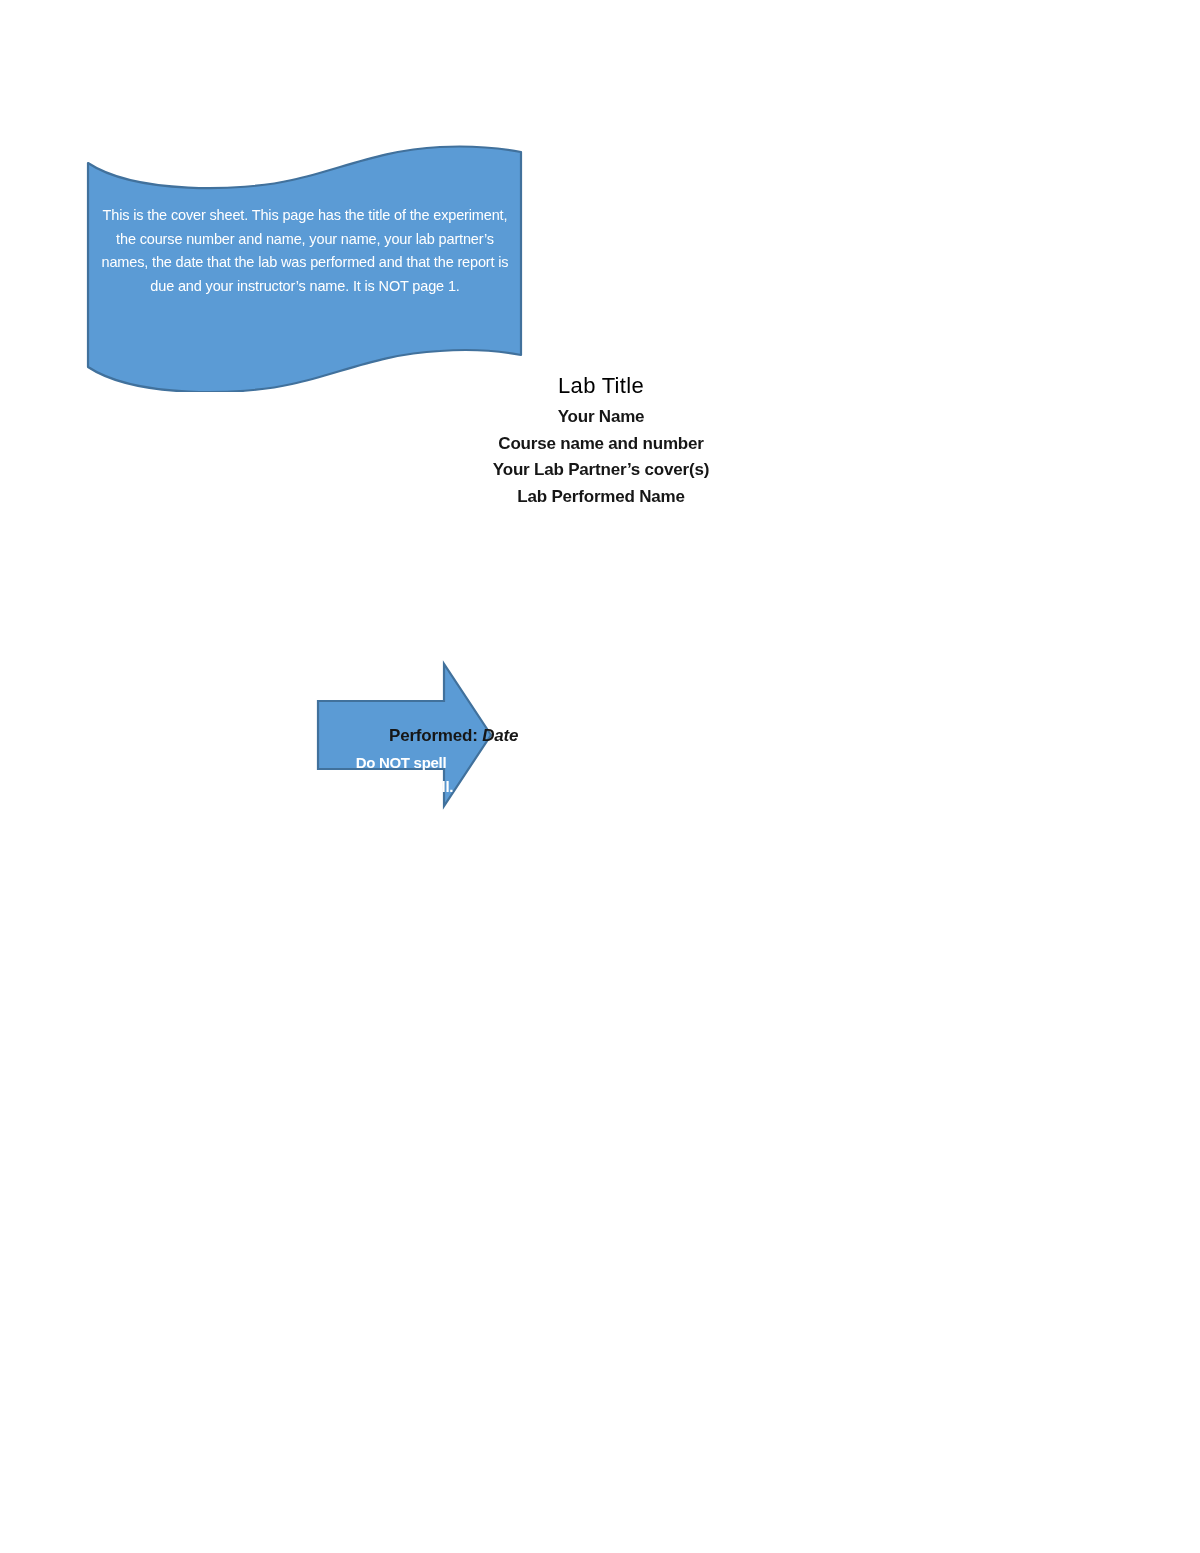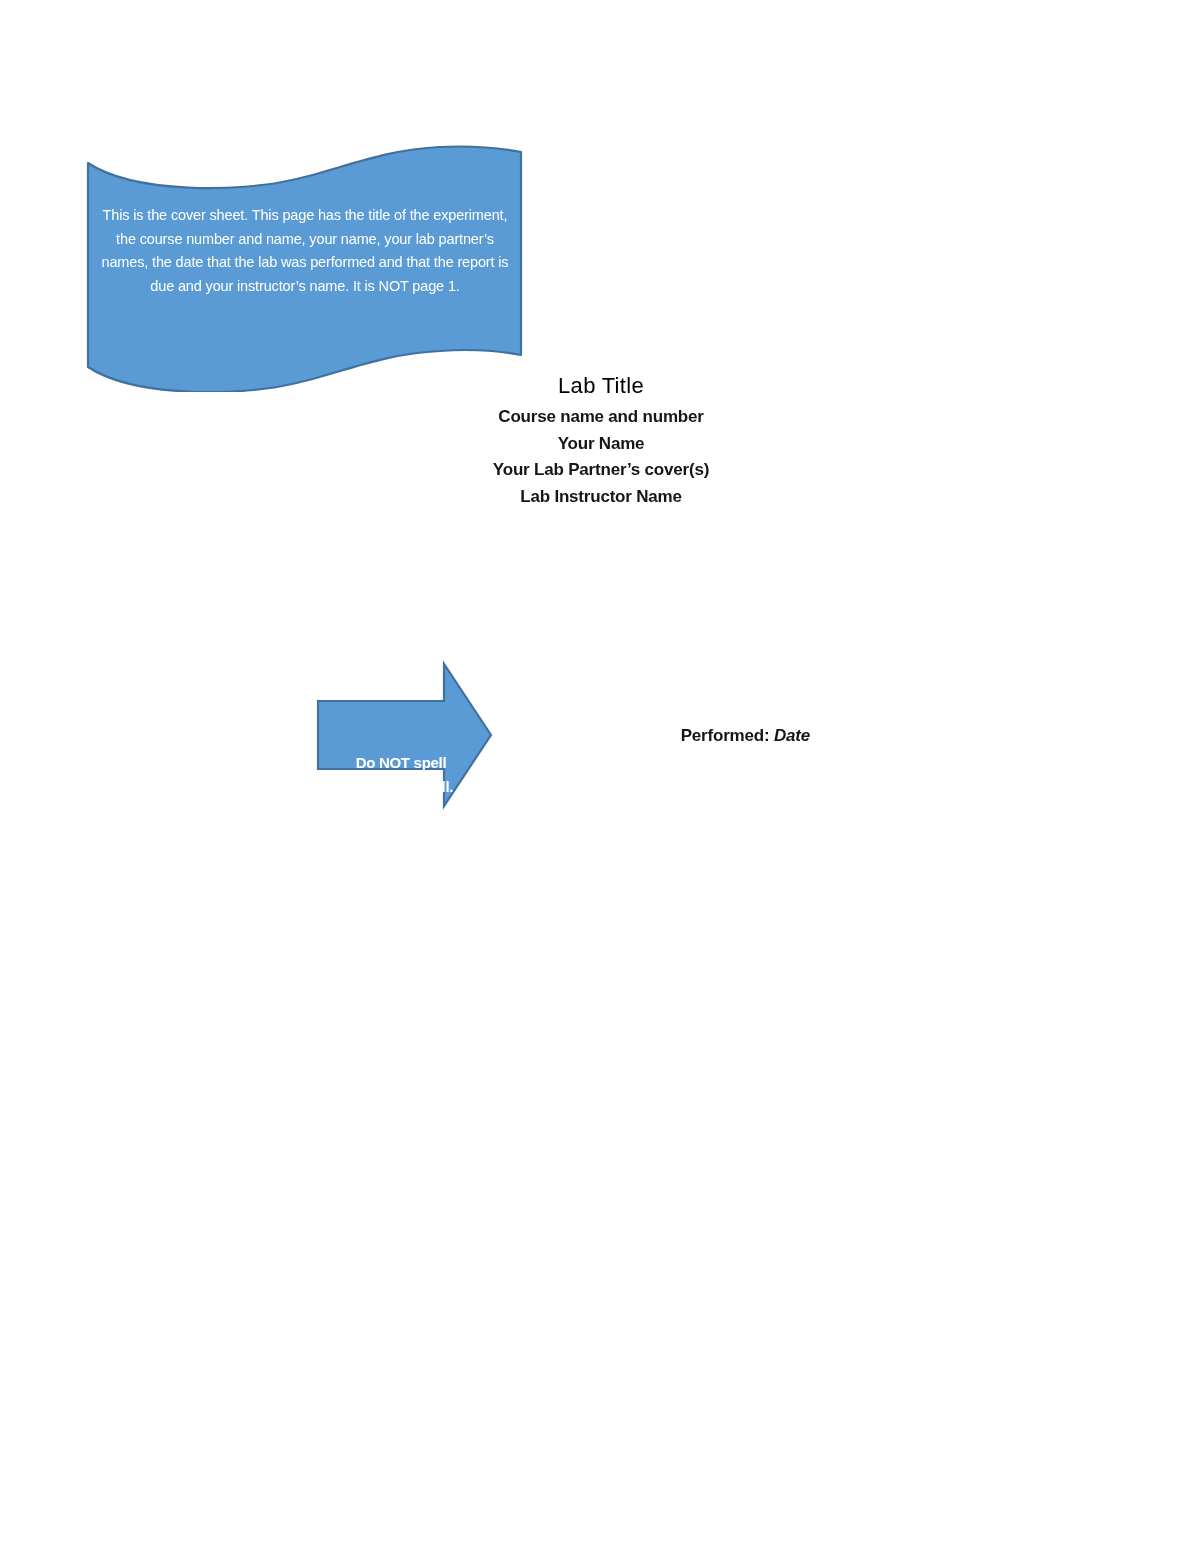--- a/index.html
+++ b/index.html
@@ -103,24 +103,24 @@
     line-height: 24px;
     font-weight: bold;
     letter-spacing: -0.3px;
     font-family: "Liberation Sans", sans-serif;
     margin-top: 48px;
   }
 
   
   .date-block {
     position: absolute;
-    left: 370px;
+    left: 389px;
     top: 722px;
     width: 440px;
-    text-align: right;
+    text-align: left;
   }
   .date-line {
     font-size: 17px;
     line-height: 27px;
     font-weight: bold;
     color: #161616;
     letter-spacing: -0.2px;
     font-family: "Liberation Sans", sans-serif;
   }
   .date-value {
@@ -144,24 +144,24 @@
                C 425,216 400,212 360,215
                C 300,218 262,237 212,248
                C 160,260 55,262 8,231
                Z" fill="#5B9BD5" stroke="#41719C" stroke-width="2.2" stroke-linejoin="round"></path>
     </svg>
     <div class="wave-text">This is the cover sheet.  This page has the title of the experiment, the course number and name, your name, your lab partner’s names, the date that the lab was performed and that the report is due and your instructor’s name. It is NOT page 1.</div>
   </div>
 
   <div class="title-block">
     <div class="lab-title">Lab Title</div>
+    <div class="info-line">Your Name</div>
     <div class="info-line">Course name and number</div>
-    <div class="info-line">Your Name</div>
     <div class="info-line">Your Lab Partner’s cover(s)</div>
-    <div class="info-line">Lab Instructor Name</div>
+    <div class="info-line">Lab Performed Name</div>
   </div>
 
   <div class="arrow-callout">
     <svg viewBox="0 0 190 160" xmlns="http://www.w3.org/2000/svg">
       <path d="M 8,46 L 134,46 L 134,9 L 181,80 L 134,151 L 134,114 L 8,114 Z" fill="#5B9BD5" stroke="#41719C" stroke-width="2.2" stroke-linejoin="miter"></path>
     </svg>
     <div class="arrow-text">
       <div>Do NOT spell</div>
       <div>this word spell.</div>
     </div>

